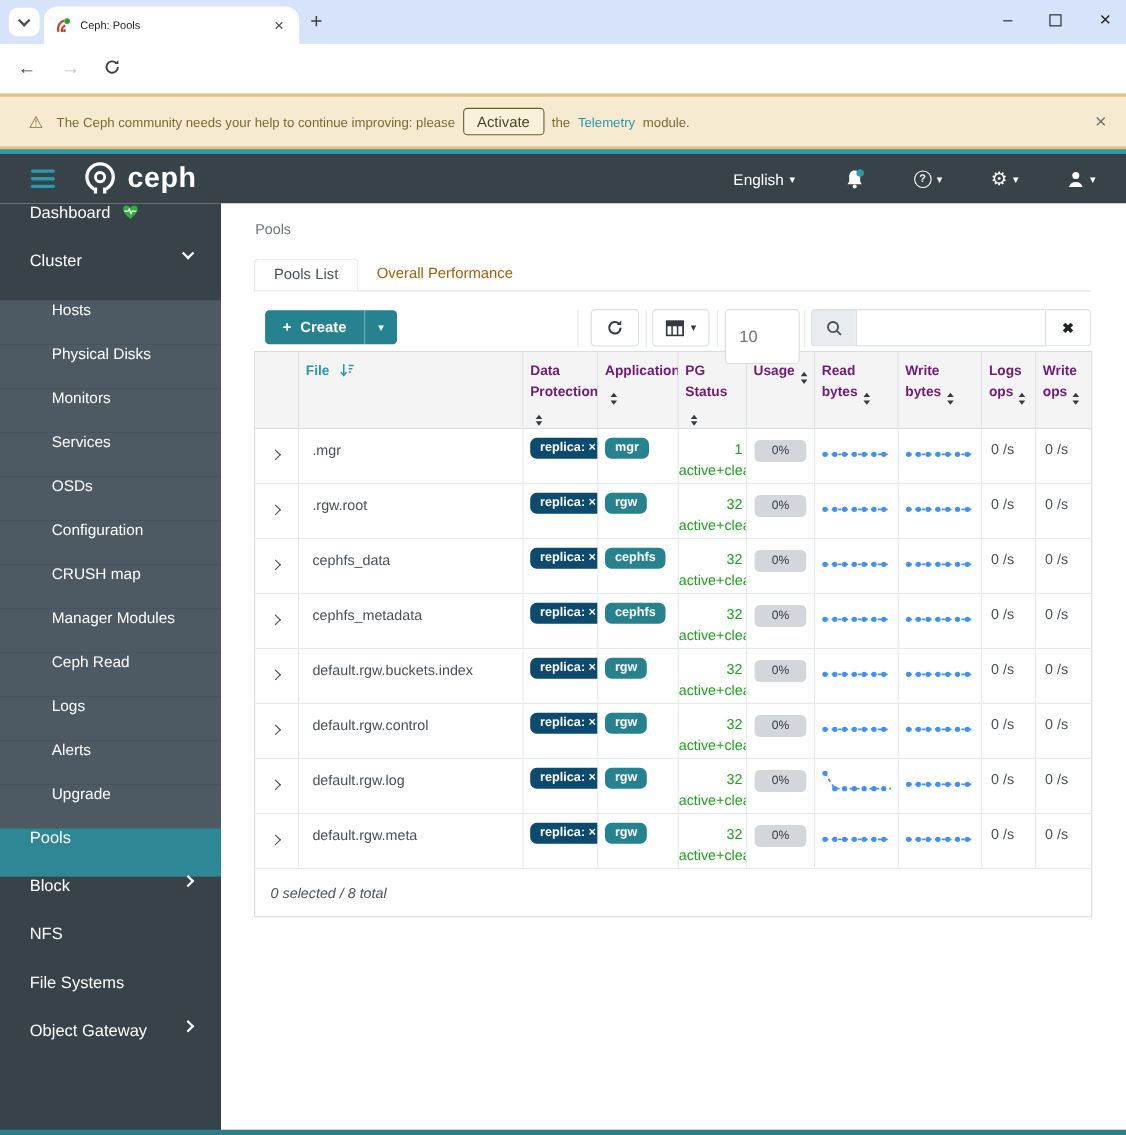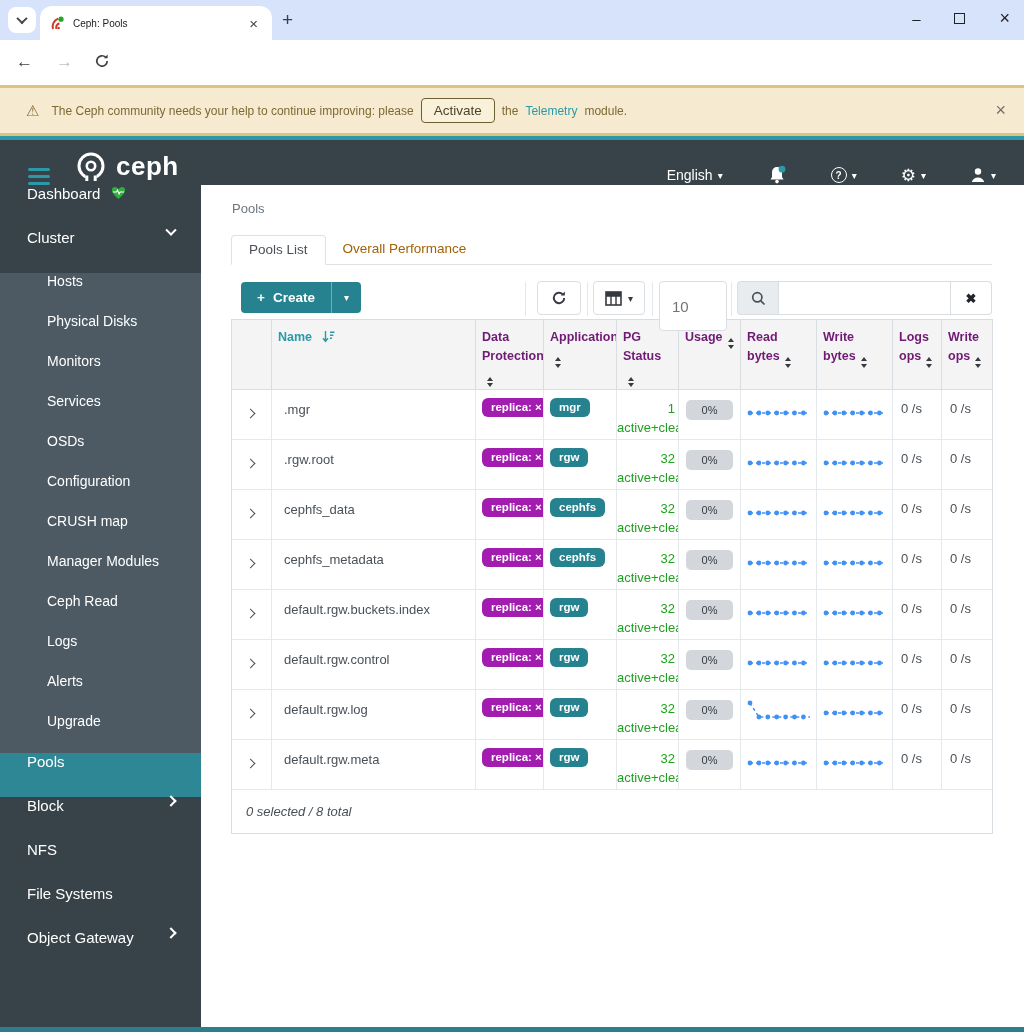--- a/index.html
+++ b/index.html
@@ -37,21 +37,21 @@
 
   
   #banner { position:absolute; left:0; top:85px; width:1024px; height:51px; background:#f6ead0; border-top:3px solid #dfc183; border-bottom:3px solid #dfc183; display:flex; align-items:center; padding:0 18px 0 26px; }
   .warn-tri { color:#8a6d3b; font-size:15px; margin-right:12px; }
   .banner-text { font-size:12px; color:#7d6a33; display:flex; align-items:center; gap:7px; white-space:nowrap; }
   .activate-btn { font-size:13.5px; color:#4d4327; background:#faf1db; border:1.5px solid #6d5f33; border-radius:4px; padding:4px 12px; }
   .telemetry-link { color:#2b99a8; }
   .banner-close { margin-left:auto; font-size:18px; color:#73716c; }
 
   
-  #appheader { position:absolute; left:0; top:136px; width:1024px; height:49px; background:#374249; border-top:4px solid #2b99a8; display:flex; align-items:flex-end; }
+  #appheader { position:absolute; left:0; top:136px; width:1024px; height:49px; background:#374249; border-top:4px solid #2b99a8; display:flex; align-items:center; }
   .hamburger { margin-left:28px; display:flex; flex-direction:column; gap:3.5px; }
   .hamburger span { width:22px; height:3.5px; background:#2b99a8; border-radius:2px; }
   .brand { display:flex; align-items:center; margin-left:22px; gap:6px; }
   .brand-name { color:#fff; font-size:26px; font-weight:bold; letter-spacing:.5px; margin-top:-3px; }
   .hdr-right { margin-left:auto; display:flex; align-items:center; gap:44px; padding-right:28px; color:#fff; }
   .hdr-item { display:flex; align-items:center; gap:5px; font-size:14px; color:#fff; }
   .caret { font-size:10px; color:#fff; }
   .help-circle { width:16px; height:16px; border:1.4px solid #fff; border-radius:50%; font-size:10px; font-weight:bold; display:flex; align-items:center; justify-content:center; }
   .gear-g { font-size:17px; line-height:1; }
   .bell-wrap { position:relative; }
@@ -101,21 +101,21 @@
   .tri-up { width:0; height:0; border-left:3.5px solid transparent; border-right:3.5px solid transparent; border-bottom:4.5px solid #343a40; margin-bottom:2.5px; }
   .tri-dn { width:0; height:0; border-left:3.5px solid transparent; border-right:3.5px solid transparent; border-top:4.5px solid #343a40; }
   .cell { border-right:1px solid #e4e9ed; border-bottom:1px solid #e4e9ed; height:50px; overflow:hidden; font-size:13px; color:#495057; }
   .prow .cell:last-child { border-right:none; }
   .c-exp { padding:15px 0 0 15px; }
   .chev { display:inline-block; width:7px; height:7px; border-top:1.7px solid #495057; border-right:1.7px solid #495057; transform:rotate(45deg); }
   .c-name { padding:12px 8px 0 12px; white-space:nowrap; }
   .c-prot { padding:8px 0 0 6px; white-space:nowrap; }
   .c-app { padding:8px 0 0 6px; white-space:nowrap; }
   .badge { display:inline-block; font-size:11.5px; font-weight:bold; color:#fff; padding:3px 9px 4px; border-radius:6px; white-space:nowrap; }
-  .badge-gray { background:#a21caf; }
+  .badge-gray { background:#0c4a6e; }
   .badge-teal { background:#25828e; }
   .c-pg { padding:9px 3px 0 0; text-align:right; color:#1fa11f; line-height:19px; }
   .c-usage { padding:10px 0 0 7px; }
   .pill { display:inline-block; width:47px; height:20px; background:#d3d7dc; border-radius:5px; font-size:11px; color:#343a40; text-align:center; line-height:20px; }
   .c-spark { padding:7px 0 0 5px; }
   .c-ops { padding:11px 0 0 8px; }
   .tfoot { padding:14px 14px; font-size:13px; font-style:italic; color:#495057; }
 
   #win-bottom { position:absolute; left:0; top:1027px; width:1024px; height:5px; background:#2e7d8a; }
 </style>
@@ -344,21 +344,21 @@
       </span>
       <input class="search-input" style="">
       <span class="search-clear">✖</span>
     </div>
   </div>
 
   <div class="ptable">
     <div class="phead">
       <div class="hcell"></div>
       <div class="hcell hcell-name">
-        <span>Name</span>
+        <span>File</span>
         <svg width="13" height="13" viewBox="0 0 13 13" style="vertical-align:-2px;margin-left:6px">
           <path d="M3.5 1 V10.5 M1 8.3 L3.5 11.3 L6 8.3" stroke="#2b99a8" stroke-width="1.4" fill="none"></path>
           <path d="M8 2.2 H12.5 M8 5.2 H11.3 M8 8.2 H10" stroke="#2b99a8" stroke-width="1.4"></path>
         </svg>
       </div>
       <div class="hcell"><span>Data Protection</span><span class="sort">
             <span class="tri-up"></span>
             <span class="tri-dn"></span>
           </span></div>
       <div class="hcell"><span>Applications</span><span class="sort">

